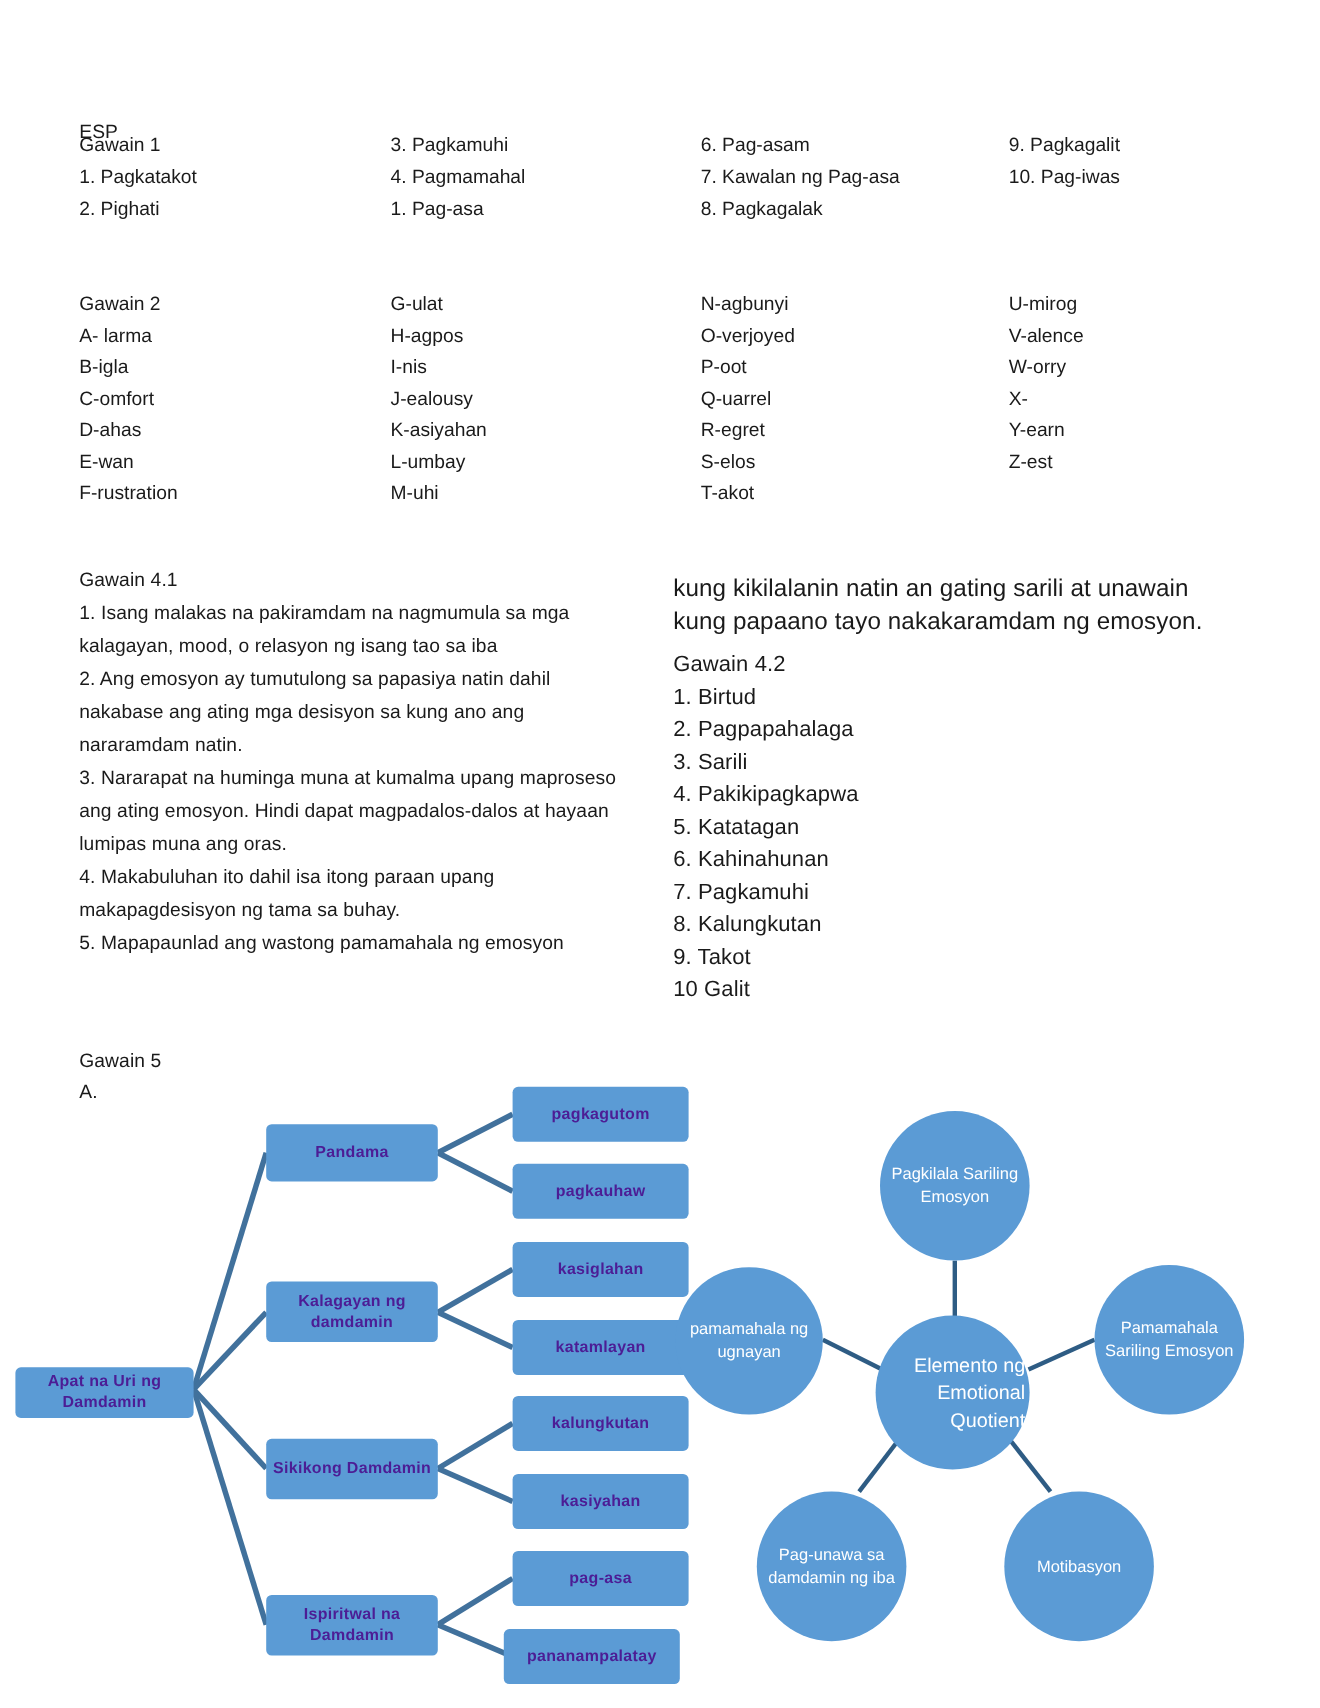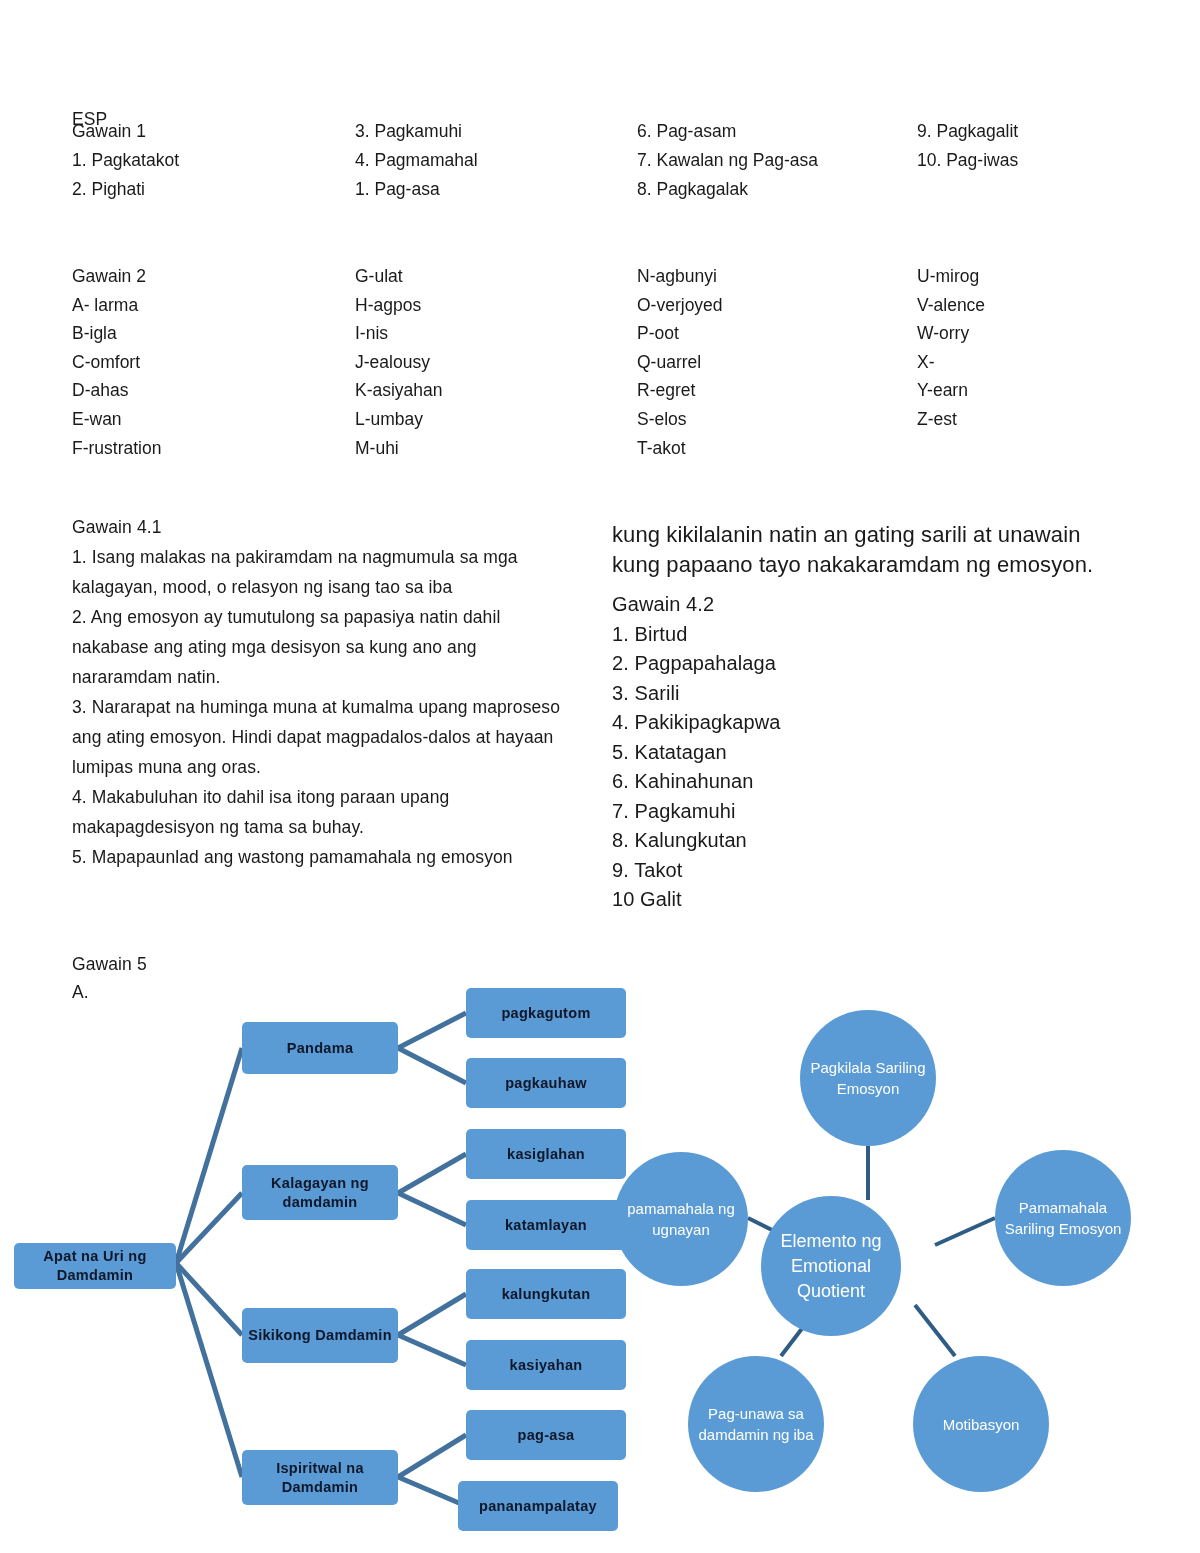--- a/index.html
+++ b/index.html
@@ -75,21 +75,21 @@
     position: absolute;
     left: 0; top: 960px;
     width: 1200px;
     height: 580px;
   }
   #diagram svg { position: absolute; left: 0; top: 0; }
 
   .node {
     position: absolute;
     background: #5B9BD5;
-    color: #0f172a;
+    color: #4c1d95;
     border-radius: 5px;
     display: flex;
     align-items: center;
     justify-content: center;
     text-align: center;
     font-weight: bold;
     font-size: 14.5px;
     line-height: 19px;
     letter-spacing: 0.3px;
     box-sizing: border-box;
@@ -279,21 +279,21 @@
       <span>kasiyahan</span>
     </div>
 
     <div class="node leaf" style="left:466px; top:450px; width:160px; height:50px;">
       <span>pag-asa</span>
     </div>
     <div class="node leaf" style="left:458px; top:521px; width:160px; height:50px;">
       <span>pananampalatay</span>
     </div>
 
-    <div class="circ center" style="left:761px; top:236px; width:140px; height:140px;">
+    <div class="circ center" style="left:796px; top:236px; width:140px; height:140px;text-align:right;">
       <span>Elemento ng Emotional Quotient</span>
     </div>
 
     <div class="circ" style="left:800px; top:50px; width:136px; height:136px;">
       <span>Pagkilala Sariling Emosyon</span>
     </div>
     <div class="circ" style="left:995px; top:190px; width:136px; height:136px;">
       <span>Pamamahala Sariling Emosyon</span>
     </div>
     <div class="circ" style="left:913px; top:396px; width:136px; height:136px;">

